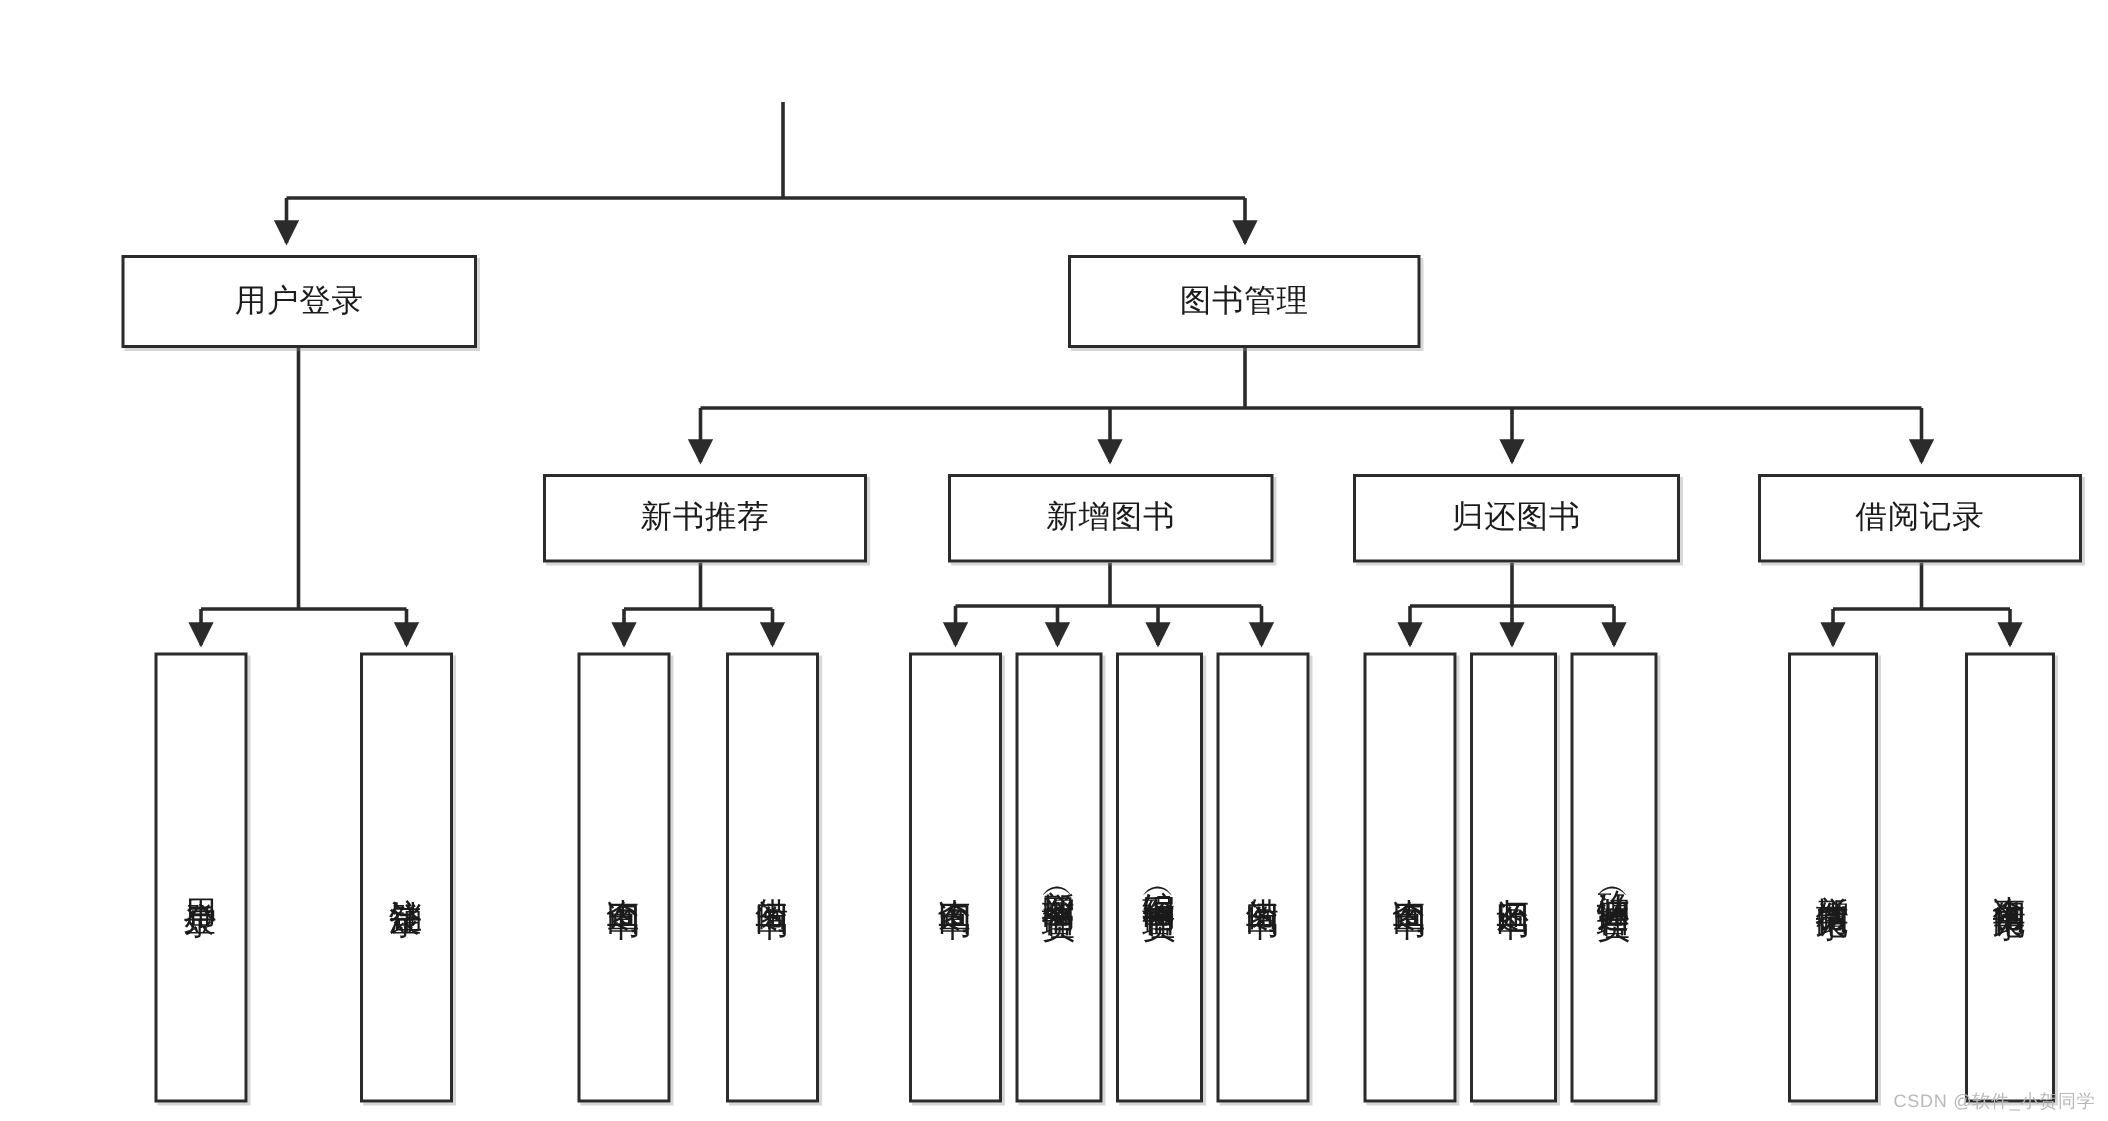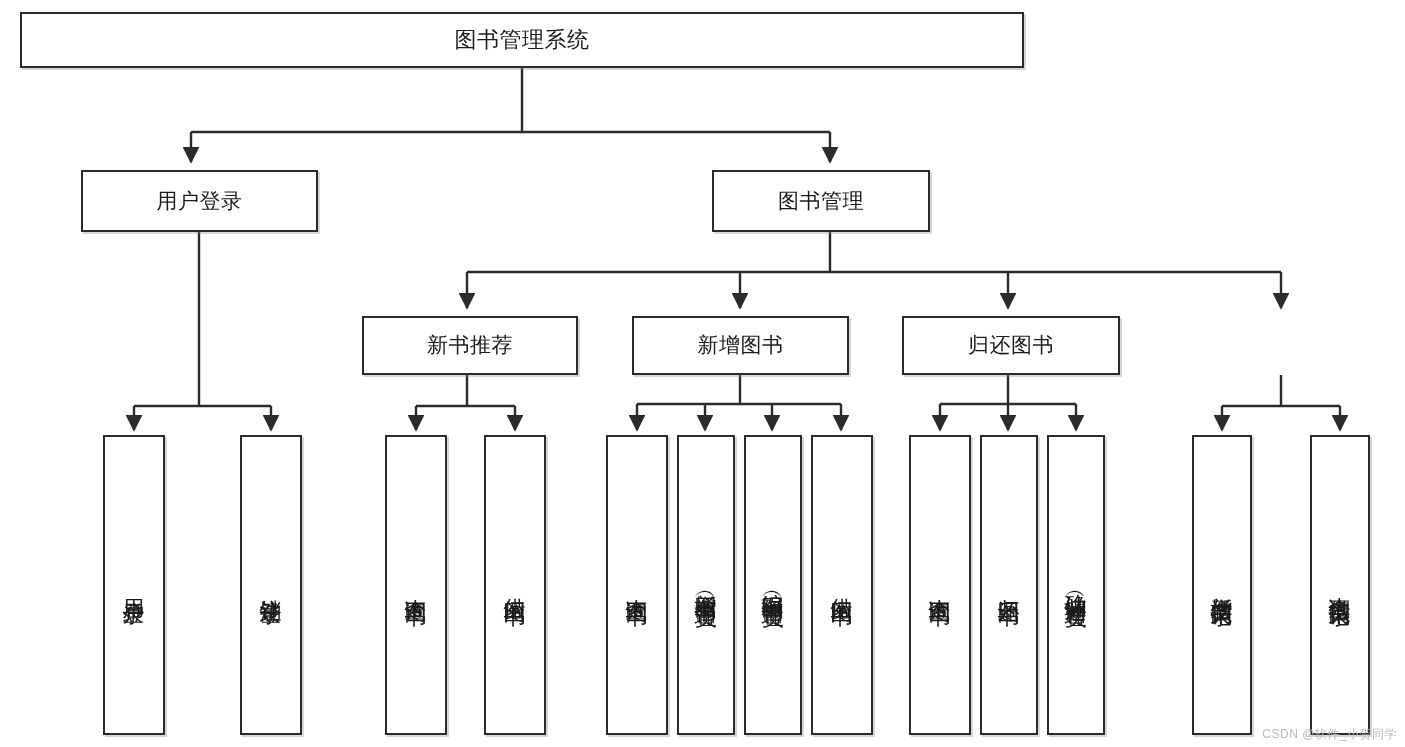--- a/index.html
+++ b/index.html
@@ -124,44 +124,44 @@
       <path d="M 1008 404 L 1008 430" marker-end="url(#arrow)"></path>
       <path d="M 1076 404 L 1076 430" marker-end="url(#arrow)"></path>
 
       <path d="M 1281 375 L 1281 406"></path>
       <path d="M 1222 406 L 1340 406"></path>
       <path d="M 1222 406 L 1222 430" marker-end="url(#arrow)"></path>
       <path d="M 1340 406 L 1340 430" marker-end="url(#arrow)"></path>
     </g>
   </svg>
 
-  <div class="node horiz root" style="left:20px; top:12px; width:1004px; height:56px;">
-    <span class="lbl">图书管理系统</span>
-  </div>
 
   <div class="node horiz" style="left:81px; top:170px; width:237px; height:62px;">
     <span class="lbl">用户登录</span>
   </div>
 
-  <div class="node horiz" style="left:712px; top:170px; width:218px; height:62px;">
+  <div class="node horiz" style="left:712px; top:170px; width:235px; height:62px;">
     <span class="lbl">图书管理</span>
   </div>
 
   <div class="node horiz" style="left:362px; top:316px; width:216px; height:59px;">
     <span class="lbl">新书推荐</span>
   </div>
 
   <div class="node horiz" style="left:632px; top:316px; width:217px; height:59px;">
     <span class="lbl">新增图书</span>
   </div>
 
   <div class="node horiz" style="left:902px; top:316px; width:218px; height:59px;">
     <span class="lbl">归还图书</span>
   </div>
 
+  <div class="node horiz" style="left:1172px; top:316px; width:216px; height:59px;">
+    <span class="lbl">借阅记录</span>
+  </div>
 
   <div class="node vert" style="left:103px; top:435px; width:62px; height:300px;">
     <span class="lbl">用户登录</span>
   </div>
 
   <div class="node vert" style="left:240px; top:435px; width:62px; height:300px;">
     <span class="lbl">注销登录</span>
   </div>
 
   <div class="node vert" style="left:385px; top:435px; width:62px; height:300px;">

